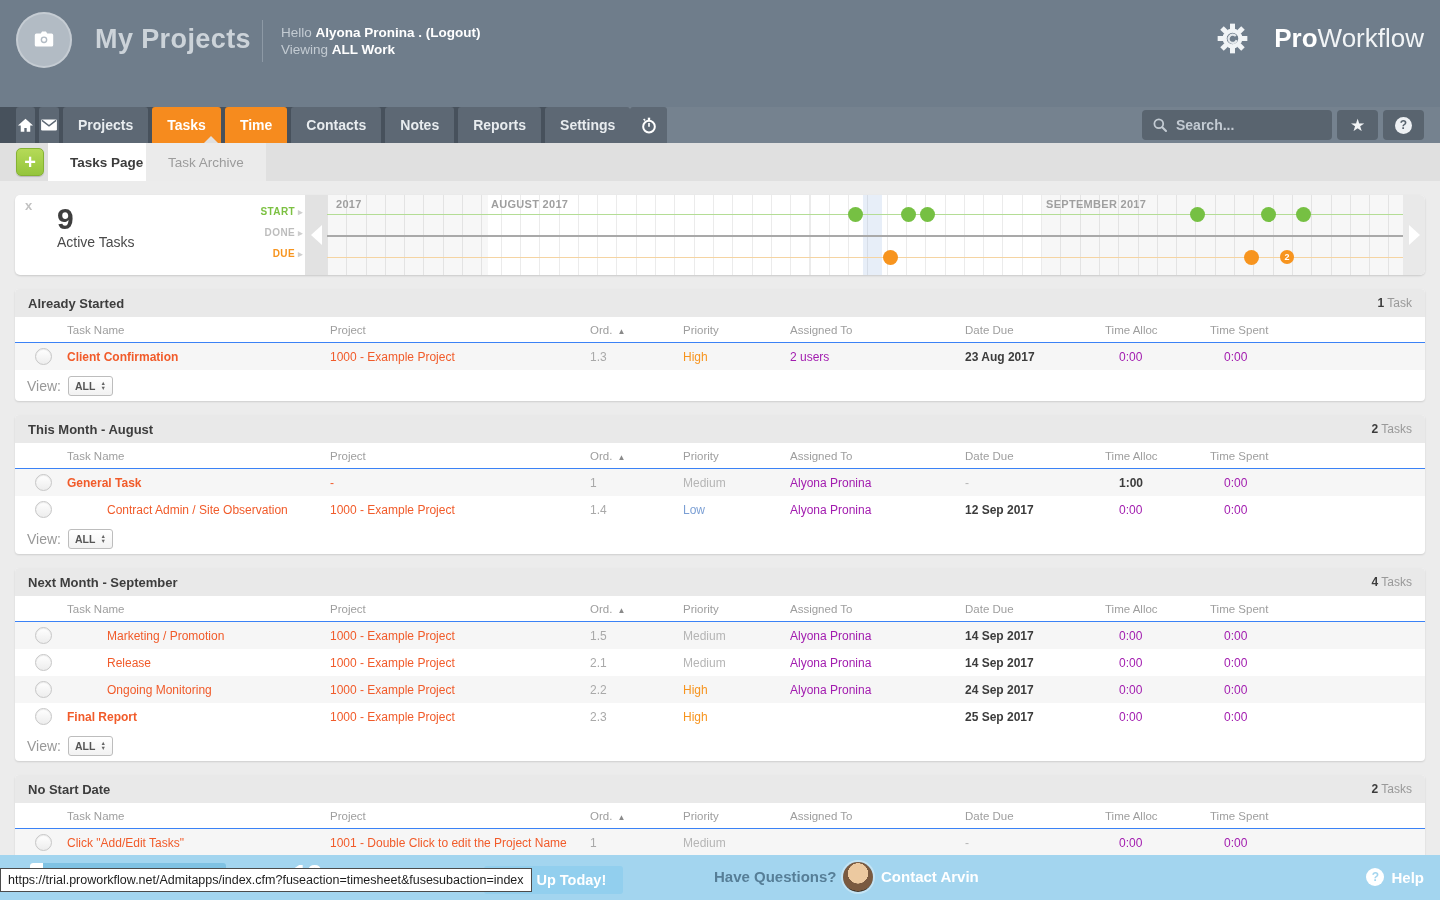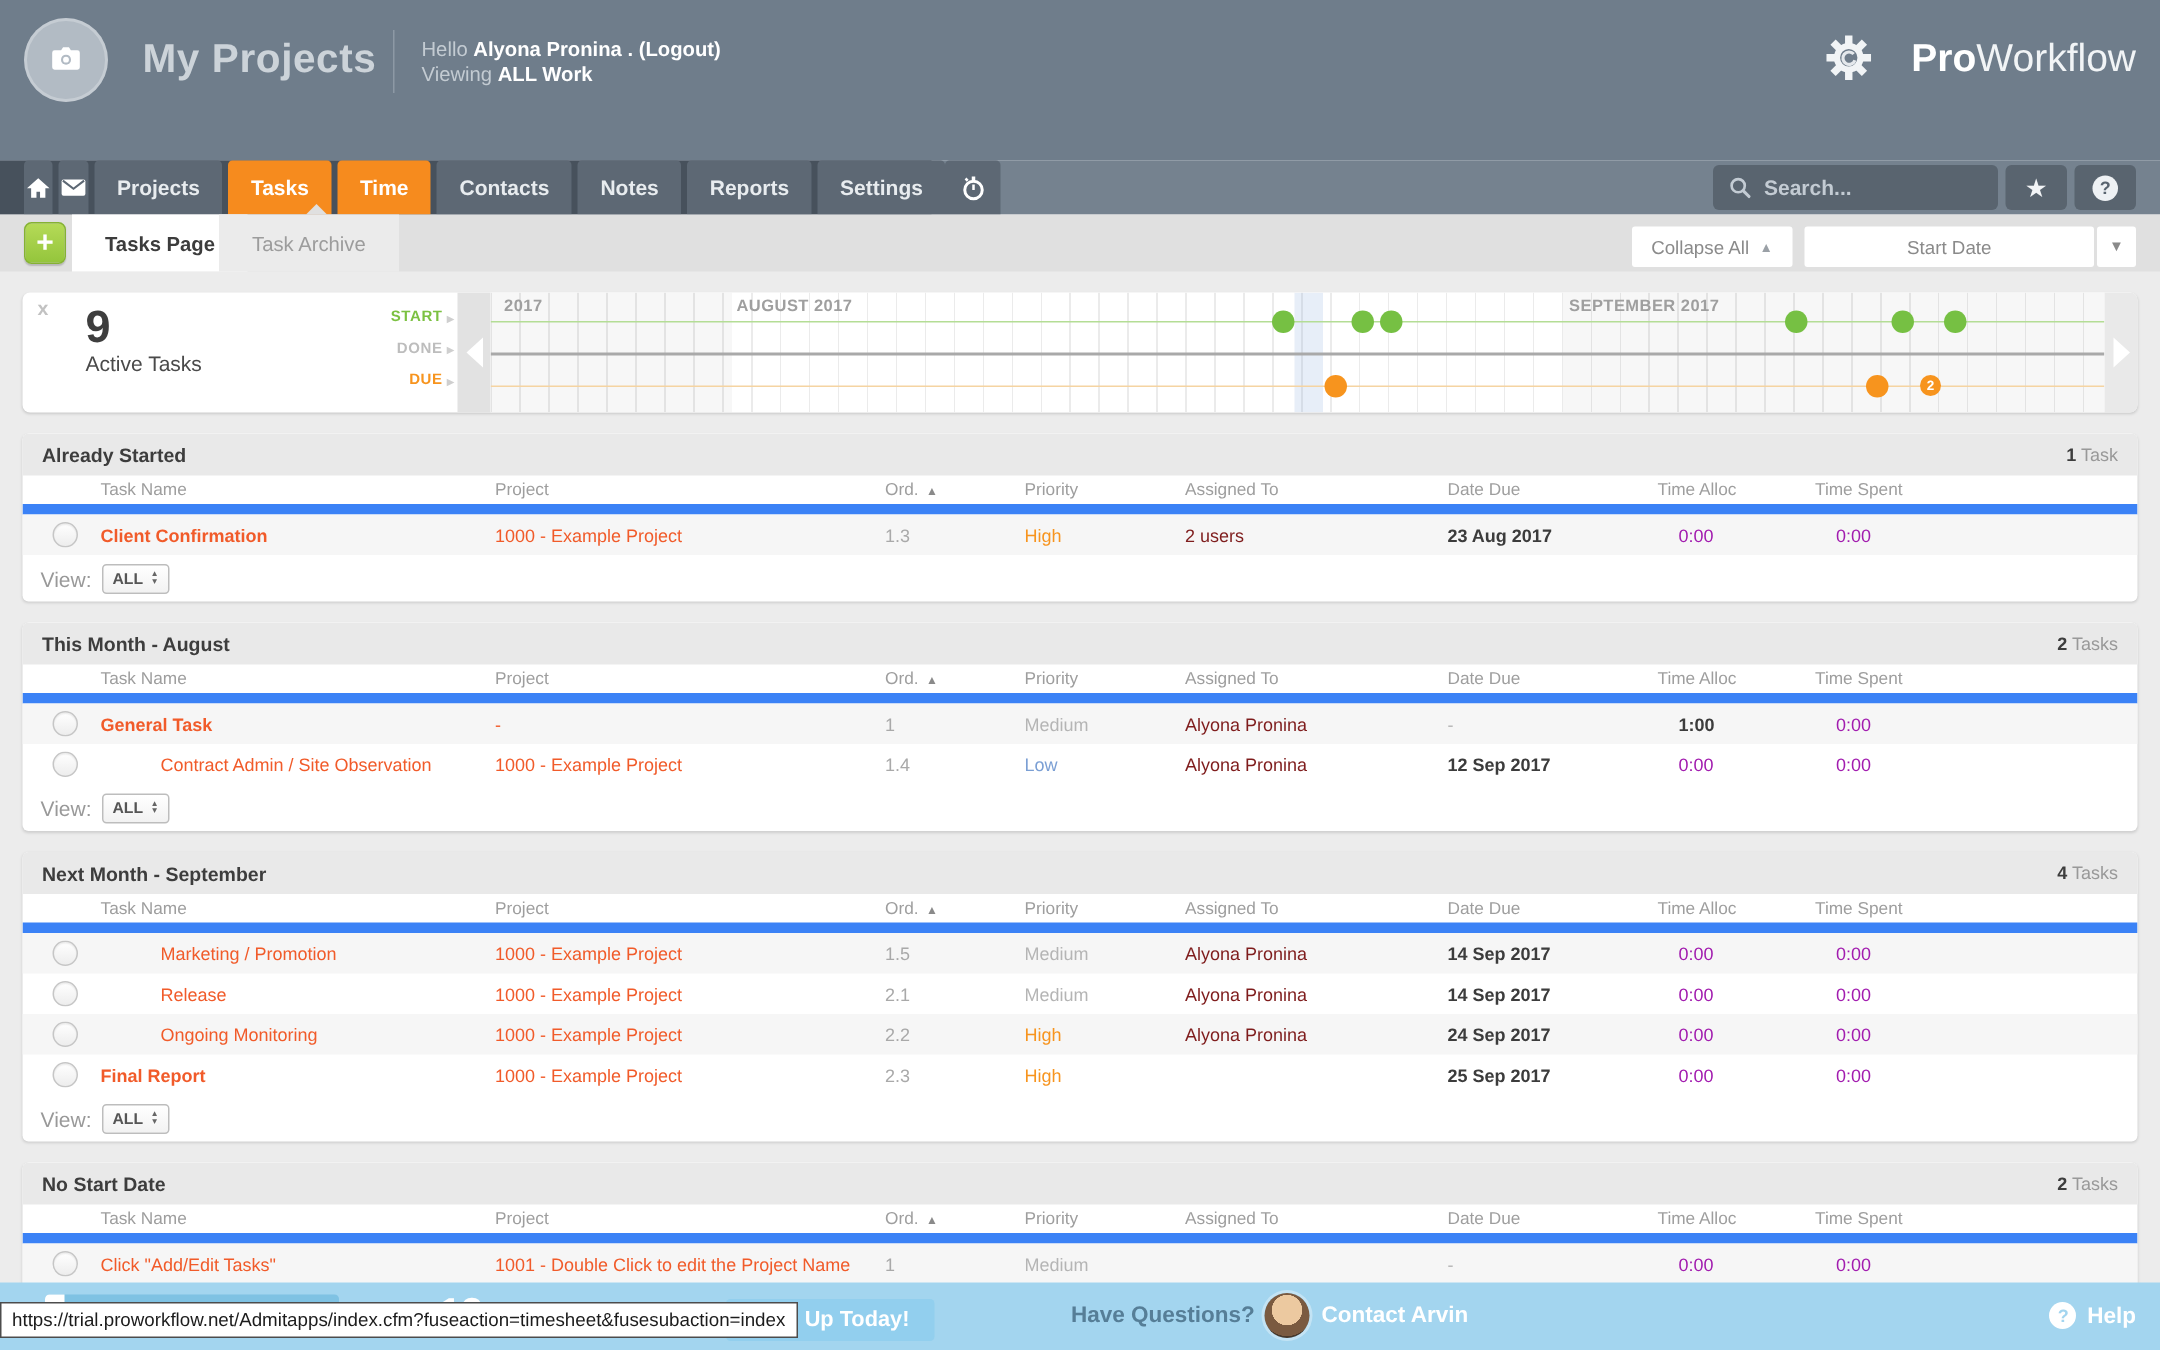--- a/index.html
+++ b/index.html
@@ -98,36 +98,36 @@
   .dotbadge{position:absolute;width:14px;height:14px;border-radius:50%;background:#f7941e;z-index:2;top:55px;
     color:#fff;font-size:9px;font-weight:800;display:flex;align-items:center;justify-content:center;}
 
   
   .card{position:relative;margin-top:14px;background:#fff;border-radius:4px;box-shadow:0 1px 2px rgba(0,0,0,.13);overflow:hidden;}
   .card-head{height:28px;background:#e9e9e9;display:flex;align-items:center;justify-content:space-between;padding:0 13px;}
   .sec-title{font-size:13px;font-weight:700;color:#3d3d3d;}
   .sec-count{font-size:12px;color:#999;}
   .sec-count b{color:#3d3d3d;}
   .grid{display:grid;grid-template-columns:52px 263px 260px 93px 107px 175px 140px 105px 1fr;align-items:center;}
-  .colhead{height:26px;border-bottom:7px solid #3b82f6;}
+  .colhead{height:26px;border-bottom:1px solid #3b82f6;}
   .colhead .ch{font-size:11.5px;color:#9e9e9e;white-space:nowrap;}
   .sortarrow{font-style:normal;font-size:8px;color:#8a8a8a;margin-left:5px;}
   .row{height:27px;font-size:12px;}
   .row:nth-child(odd){background:#f6f6f6;}
   .cell{white-space:nowrap;overflow:hidden;}
   .radio{display:block;width:17px;height:17px;margin-left:20px;border-radius:50%;
     background:linear-gradient(#fff,#ededed);border:1px solid #c6c6c6;box-shadow:inset 0 1px 1px rgba(0,0,0,.08);}
   .c-name,.c-proj{color:#f15b2a;}
   .c-name.b{font-weight:700;}
   .c-name.ind{padding-left:8px;margin-left:32px;}
   .c-ord{color:#a9a9a9;}
   .pr-high{color:#f7941e;}
   .pr-medium{color:#b5b5b5;}
   .pr-low{color:#7b9fd4;}
-  .c-asg{color:#7f1d1d;}
+  .c-asg{color:#a21caf;}
   .c-due{color:#b5b5b5;}
   .c-due.b-dark{color:#3c3c3c;font-weight:700;}
   .c-alloc,.c-spent{color:#a21caf;padding-left:14px;}
   .c-alloc.b-dark{color:#3c3c3c;font-weight:700;}
   .viewrow{height:31px;display:flex;align-items:center;gap:7px;padding-left:12px;}
   .vlabel{font-size:14px;color:#999;}
   .viewsel{height:20px;display:inline-flex;align-items:center;gap:5px;padding:0 6px;border:1px solid #bdbdbd;
     border-radius:3px;background:linear-gradient(#fff,#f2f2f2);font-size:10.5px;font-weight:700;color:#555;}
   .varrows{display:inline-flex;flex-direction:column;font-size:5.5px;line-height:5px;color:#666;}
 
@@ -237,32 +237,20 @@
           <span class="qcircle">?</span>
         </a>
     </div>
   </div>
 
   <div class="tabsrow">
     <div class="navcaret"></div>
     <a class="addbtn">+</a>
     <a class="tab active">Tasks Page</a>
     <a class="tab inactive">Task Archive</a>
-    <div class="rightctrls">
-      <a class="ctrl collapse">
-          <span>Collapse All</span>
-          <i>▲</i>
-        </a>
-      <a class="ctrl sort">
-          <span>Start Date</span>
-        </a>
-      <a class="ctrl ddarrow">
-          <span>▼</span>
-        </a>
-    </div>
   </div>
 
   <main>
 
     <section class="tlcard">
       <a class="tl-close">x</a>
       <div class="tl-count">9</div>
       <div class="tl-count-label">Active Tasks</div>
       <div class="rl start">
           <span>START</span>

